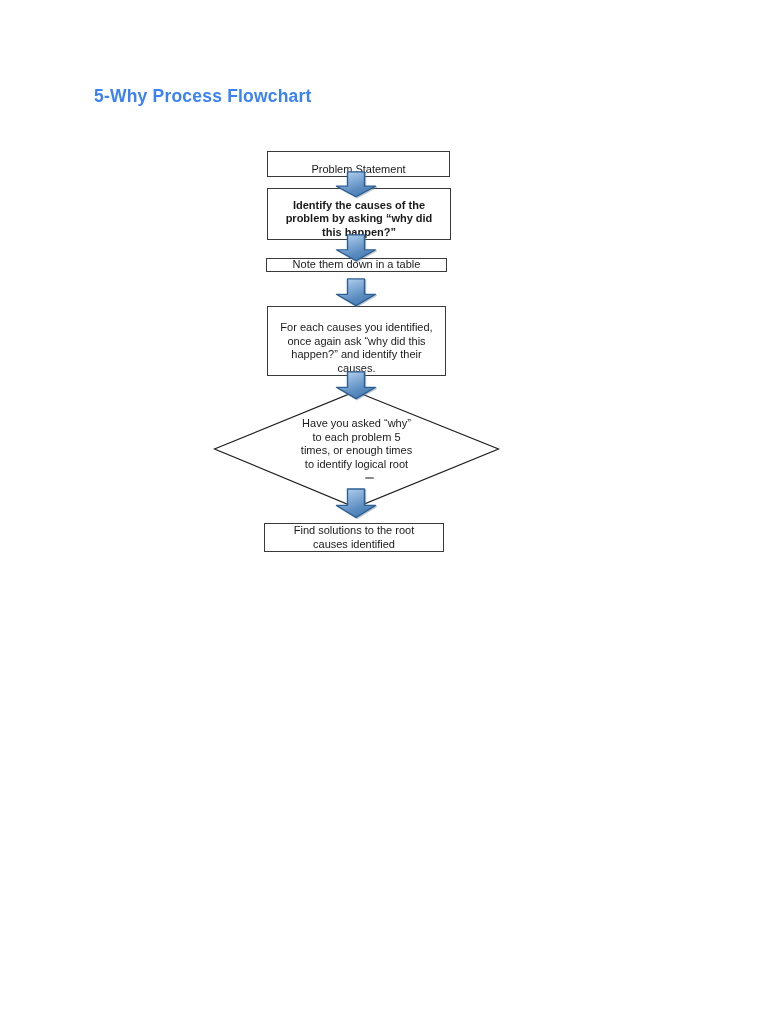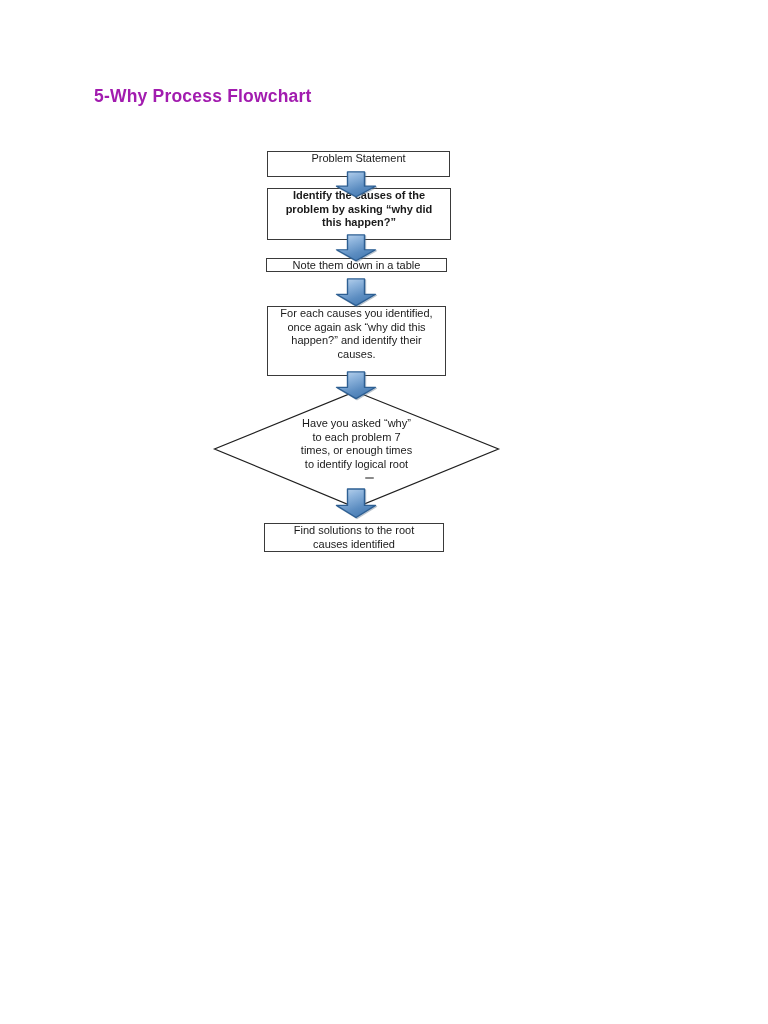--- a/index.html
+++ b/index.html
@@ -13,29 +13,29 @@
   }
   .page {
     position: absolute; inset: 0;
     background: #ffffff;
   }
   .doc-title {
     position: absolute;
     left: 94px; top: 86px;
     font-size: 17.5px;
     font-weight: bold;
-    color: #a21caf;
+    color: #3b82f6;
     letter-spacing: 0.2px;
     white-space: nowrap;
   }
   
   .node {
     position: absolute;
     display: flex;
-    align-items: flex-start;
+    align-items: flex-end;
     justify-content: center;
     text-align: center;
     font-size: 11px;
     line-height: 13.5px;
     color: #1a1a1a;
   }
   .node span { white-space: pre-line; display: block; }
   .box {
     border: 1.5px solid #3a3a3a;
     background: #ffffff;
@@ -116,21 +116,21 @@
 once again ask “why did this
 happen?” and identify their
 causes.</span>
     </div>
 
     <svg class="diamond-svg" viewBox="0 0 290 124">
       <polygon points="143.5,3.5 286.5,61 143.5,119.5 2.5,61" fill="#ffffff" stroke="#1f1f1f" stroke-width="1.2"></polygon>
     </svg>
     <div class="node diamond-label">
       <span>Have you asked “why”
-to each problem 7
+to each problem 5
 times, or enough times
 to identify logical root</span>
     </div>
     <div class="clip-mark"></div>
 
     <div class="node box n6">
       <span>Find solutions to the root
 causes identified</span>
     </div>
 

